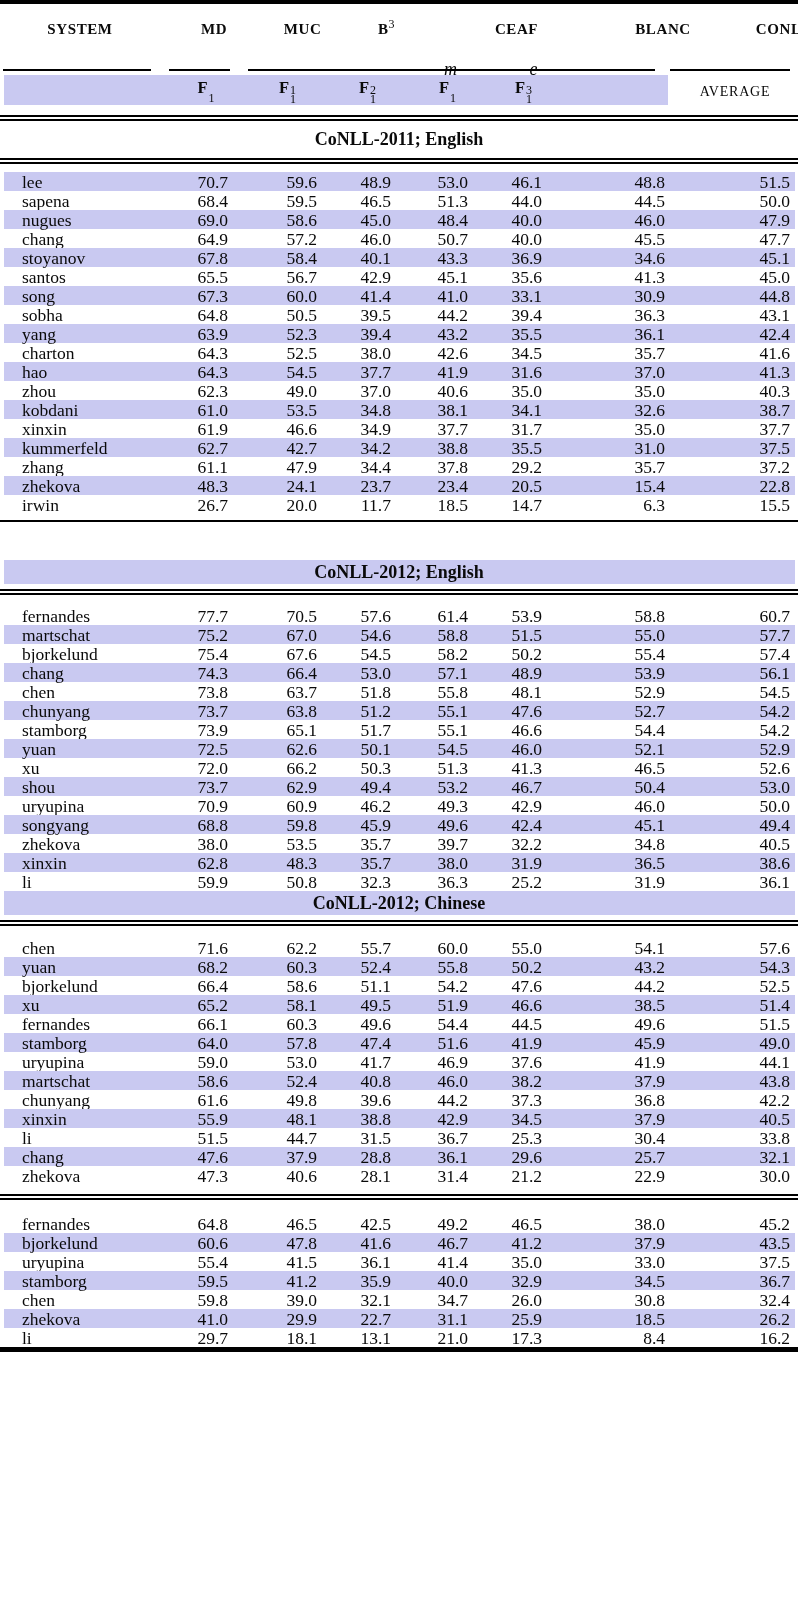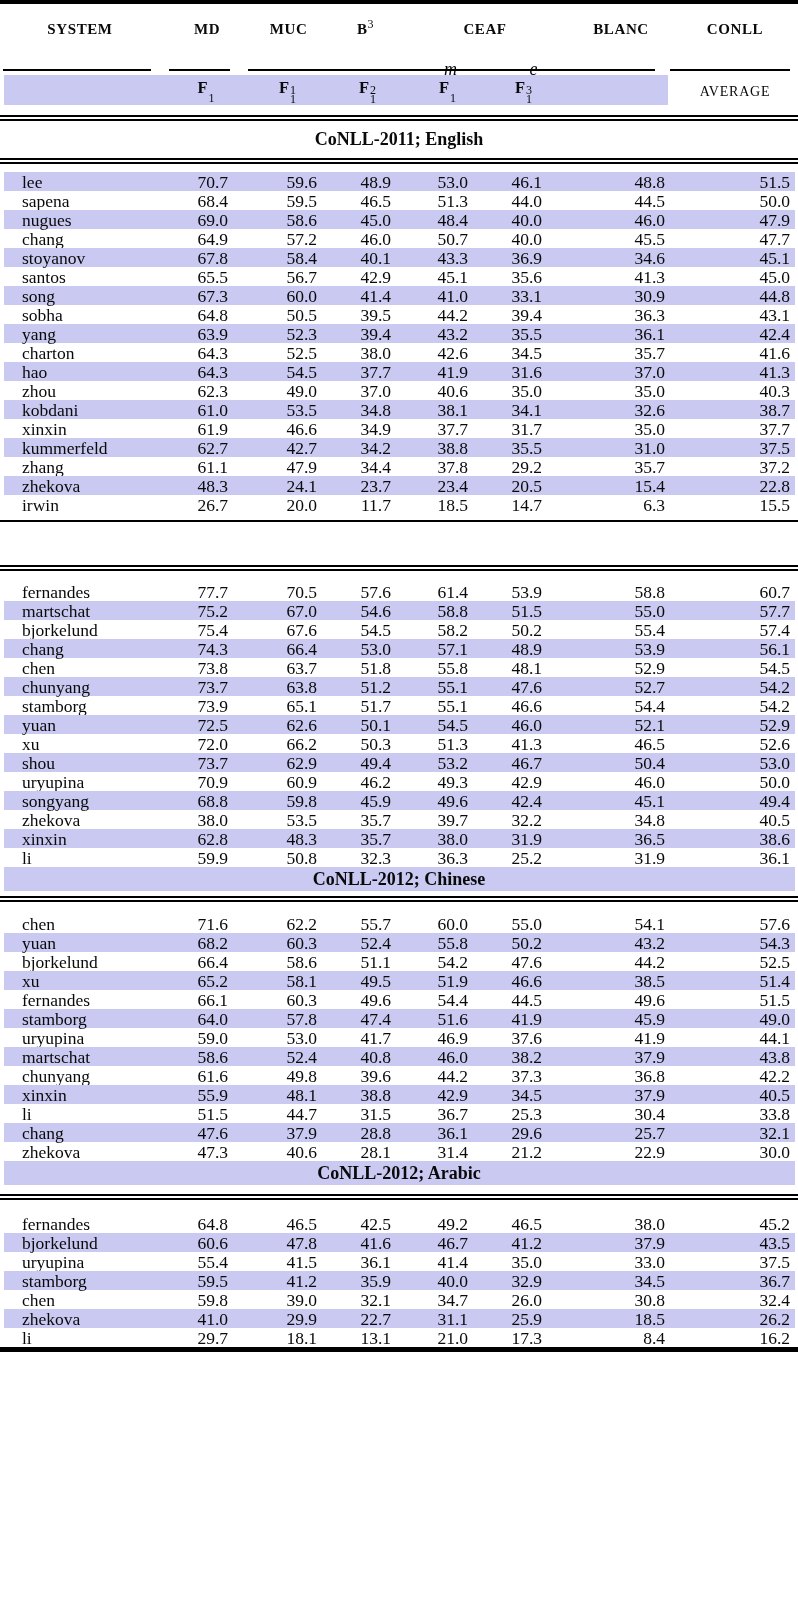--- a/index.html
+++ b/index.html
@@ -15,21 +15,21 @@
   .rule-double{height:6px;border-top:2px solid #000;border-bottom:2px solid #000;box-sizing:border-box;}
 
   
   .g5{height:5px;} .g6{height:6px;} .g8{height:8px;} .g9{height:9px;} .g10{height:10px;}
   .g11{height:11px;} .g12{height:12px;} .g14{height:14px;} .g38{height:38px;}
 
   
   .grid{display:grid;grid-template-columns:160px 80px 85px 75px 75px 75px 122px 126px;}
 
   
-  .hline1{height:34px;align-items:end;padding-bottom:1px;}
+  .hline1{height:34px;align-items:end;padding-bottom:1px;gap:7px;}
   .hline1 .hcell{text-align:center;font-weight:bold;font-size:15px;letter-spacing:.6px;}
   .h-md{transform:translateX(7px);}
   .h-muc{transform:translateX(6px);}
   .h-b3{transform:translateX(3px);}
   .h-ceaf{grid-column:5 / span 2;transform:translateX(10px);}
   .h-blanc{transform:translateX(10px);}
   .sup3{font-weight:normal;font-size:12px;vertical-align:super;line-height:0;}
 
   
   .hline2{height:26px;align-items:center;}
@@ -310,20 +310,21 @@
         <div class="cell num c5">18.5</div>
         <div class="cell num c6">14.7</div>
         <div class="cell num c7">6.3</div>
         <div class="cell num c8">15.5</div>
       </div>
     </div>
   <div class="g6"></div>
   <div class="rule-thin"></div>
   <div class="g38"></div>
 
+  <div class="sec-title banded">CoNLL-2012; English</div>
   <div class="g5"></div>
   <div class="rule-double"></div>
   <div class="g11"></div>
   <div class="rows">
       <div class="grid row">
         <div class="cell sysname">fernandes</div>
         <div class="cell num c2">77.7</div>
         <div class="cell num c3">70.5</div>
         <div class="cell num c4">57.6</div>
         <div class="cell num c5">61.4</div>
@@ -603,21 +604,20 @@
         <div class="cell num c2">47.3</div>
         <div class="cell num c3">40.6</div>
         <div class="cell num c4">28.1</div>
         <div class="cell num c5">31.4</div>
         <div class="cell num c6">21.2</div>
         <div class="cell num c7">22.9</div>
         <div class="cell num c8">30.0</div>
       </div>
     </div>
 
-  <div class="sec-title banded">CoNLL-2012; Arabic</div>
   <div class="g9"></div>
   <div class="rule-double"></div>
   <div class="g14"></div>
   <div class="rows">
       <div class="grid row">
         <div class="cell sysname">fernandes</div>
         <div class="cell num c2">64.8</div>
         <div class="cell num c3">46.5</div>
         <div class="cell num c4">42.5</div>
         <div class="cell num c5">49.2</div>

